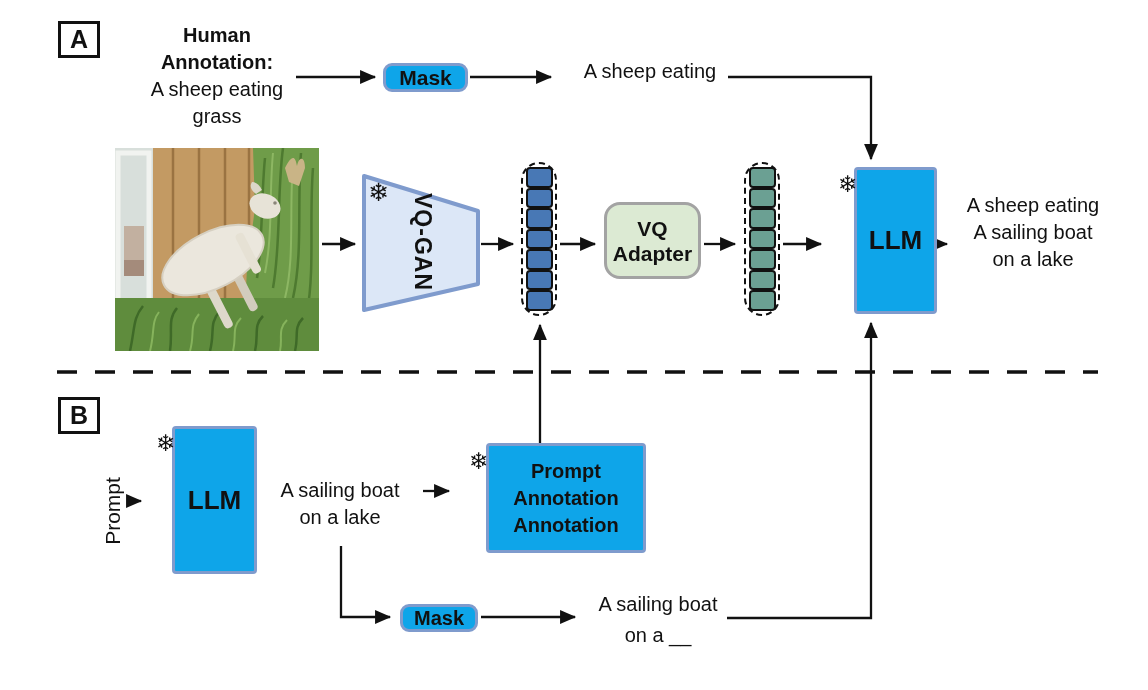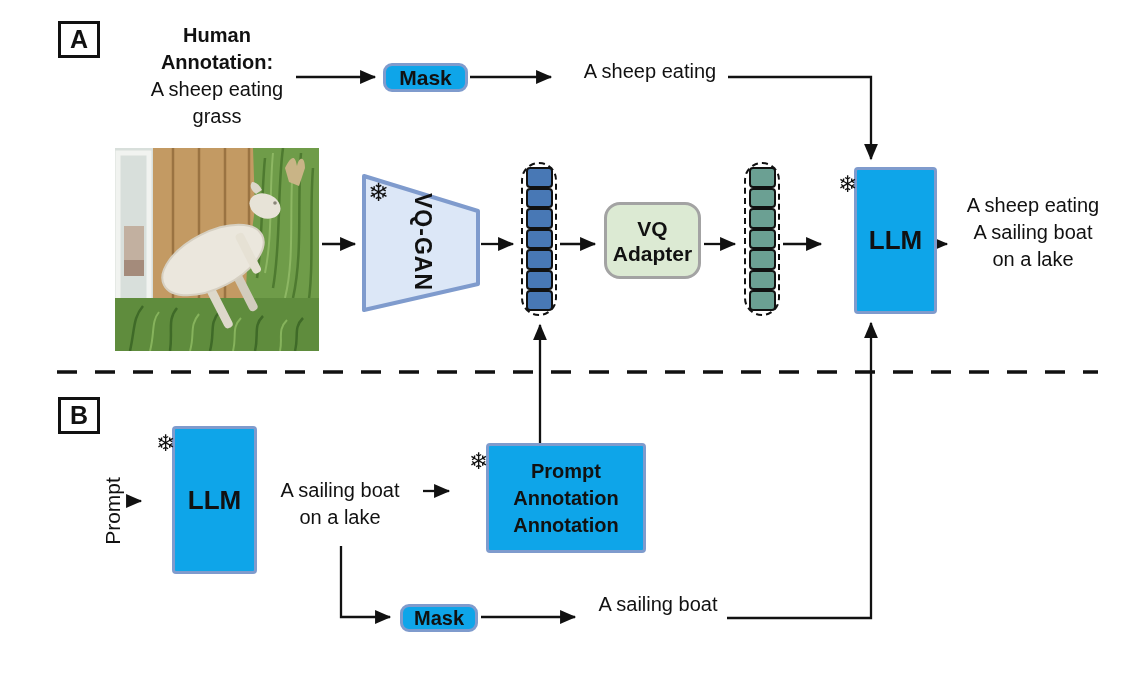--- a/index.html
+++ b/index.html
@@ -220,15 +220,16 @@
     </div>
   </div>
   <span class="snow" style="left:469px;top:450px;">❄</span>
 
   <div class="abs bluebox" style="left:400px;top:604px;width:78px;height:28px;font-size:20px;">
     <span>Mask</span>
   </div>
 
   <div class="abs caption" style="left:588px;top:589px;width:140px;line-height:31px;">
     <div>A sailing boat</div>
+    <div>on a __</div>
   </div>
 
 </div>
 
 </body></html>

